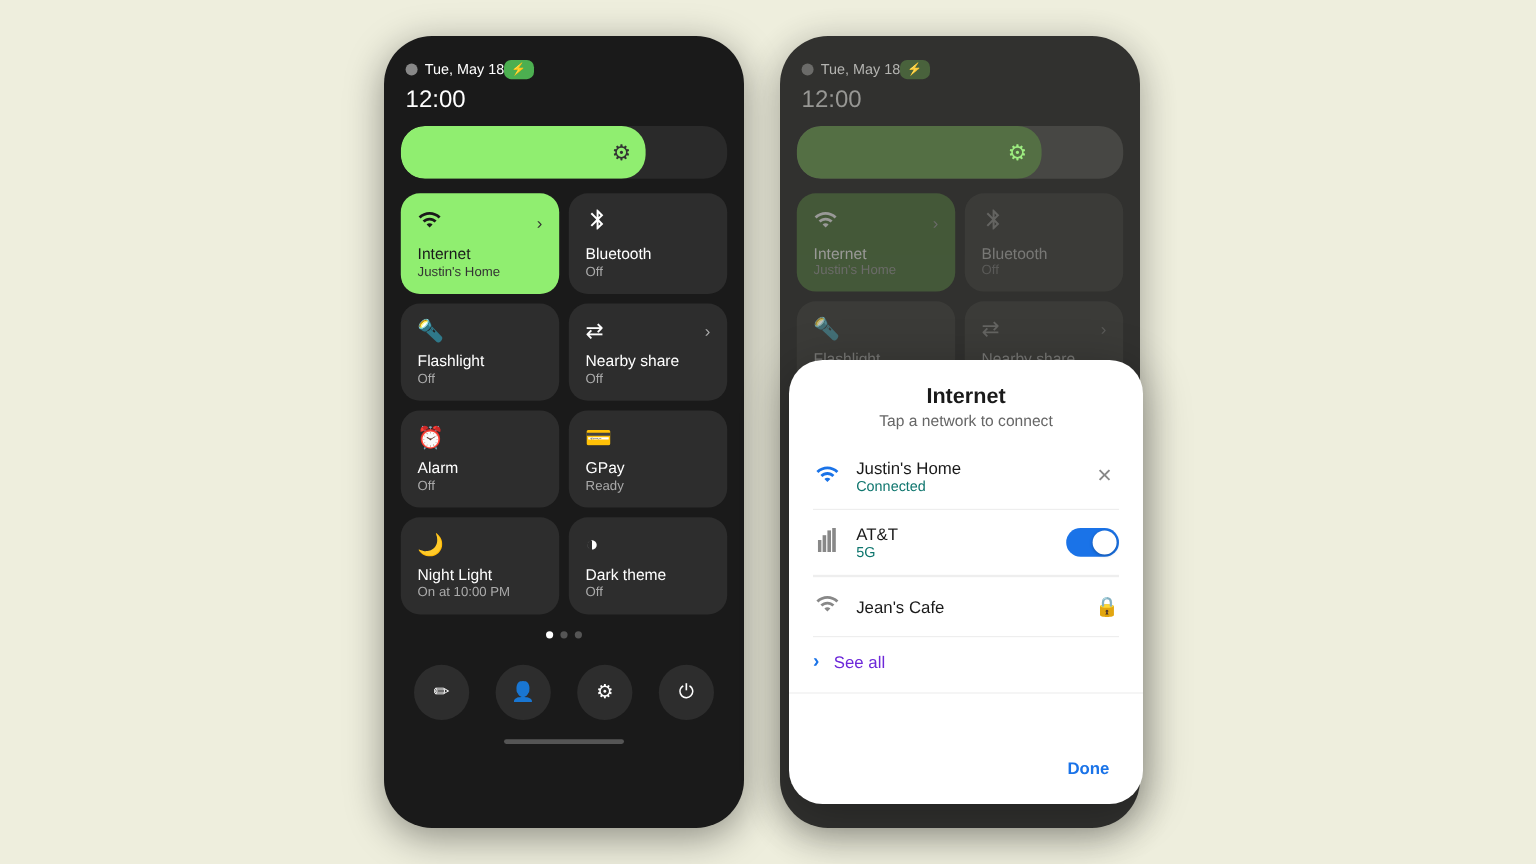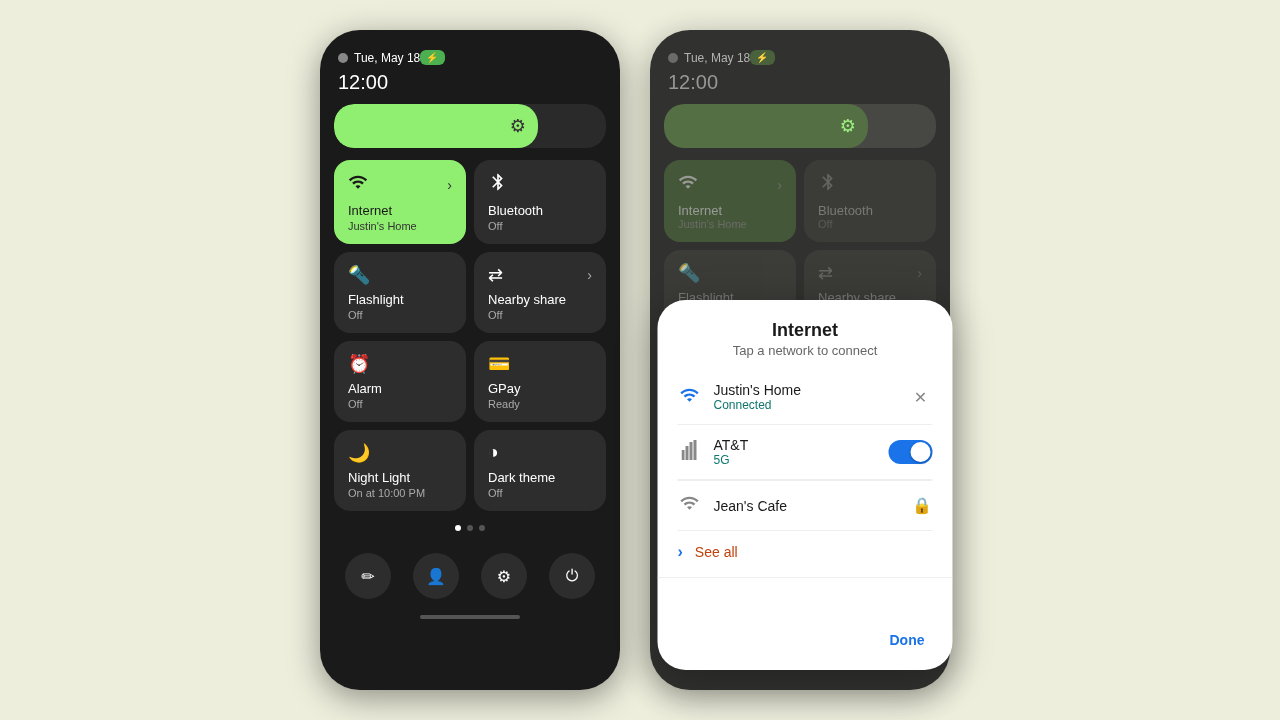--- a/index.html
+++ b/index.html
@@ -387,21 +387,21 @@
     }
 
     .see-all-chevron {
       color: #1a73e8;
       font-size: 16px;
       font-weight: bold;
     }
 
     .see-all-text {
       font-size: 14px;
-      color: #c2410c;
+      color: #6d28d9;
     }
 
     .modal-footer {
       display: flex;
       justify-content: flex-end;
       padding: 8px 20px 16px;
       border-top: 1px solid #eee;
     }
 
     .done-btn {

